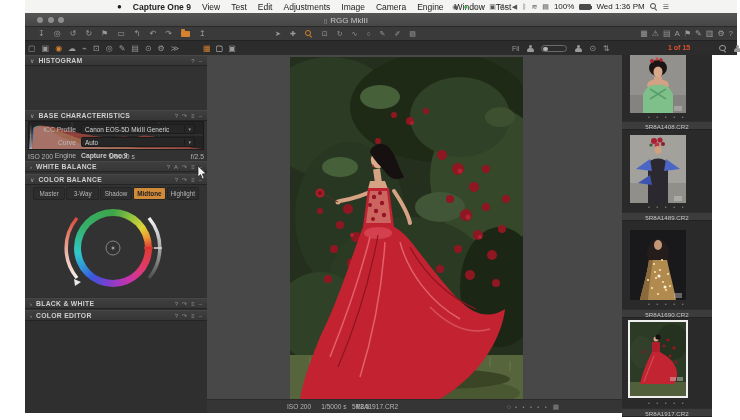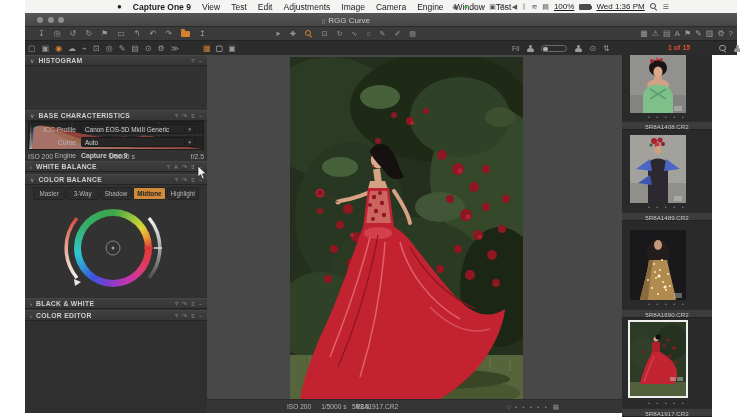--- a/index.html
+++ b/index.html
@@ -9,21 +9,21 @@
 
   
   .menubar { position:absolute; left:0; top:0; width:100%; height:13px; background:#f4f4f3;
              display:flex; align-items:center; font-size:8.5px; color:#1c1c1c; }
   .menubar .apple { margin-left:92px; font-size:8px; color:#1c1c1c; }
   .menubar .mitem { margin-left:11px; white-space:nowrap; }
   .menubar .mitem.bold { font-weight:bold; }
   .mb-status { position:absolute; right:68px; top:0; height:13px; display:flex; align-items:center; gap:5px; }
   .mb-status .sic { font-size:7px; color:#555; }
   .mb-status .sic.green { color:#3fae4c; }
-  .mb-time { font-size:8px; color:#1c1c1c; white-space:nowrap;text-decoration:underline; }
+  .mb-time { font-size:8px; color:#1c1c1c; white-space:nowrap; }
   .battery { width:12px; height:6px; border:1px solid #4a4a4a; border-radius:1px; position:relative; background:#4a4a4a; }
   .battery::after { content:""; position:absolute; right:-2px; top:1.5px; width:1.5px; height:3px; background:#4a4a4a; }
   .loupe { position:relative; width:8px; height:8px; display:inline-block; }
   .loupe::before { content:""; position:absolute; left:0; top:0; width:4.5px; height:4.5px;
                    border:1.2px solid #9a9a9a; border-radius:50%; }
   .loupe::after { content:""; position:absolute; left:5.2px; top:5.2px; width:3.2px; height:1.2px;
                   background:#9a9a9a; transform:rotate(45deg); transform-origin:0 0; }
   .loupe.dark::before { border-color:#444; } .loupe.dark::after { background:#444; }
   .person { position:relative; width:8px; height:8px; display:inline-block; }
   .person::before { content:""; position:absolute; left:2.5px; top:0; width:3px; height:3px; border-radius:50%; background:#9a9a9a; }
@@ -146,21 +146,21 @@
     </div>
   </div>
 
   <div class="titlebar">
     <div class="tlights">
       <span class="tlight"></span>
       <span class="tlight"></span>
       <span class="tlight"></span>
     </div>
     <div class="wtitle">
-      <span class="doc">▯</span><span>RGG Curve</span>
+      <span class="doc">▯</span><span>RGG MkIII</span>
     </div>
   </div>
 
   <div class="toolbar1">
     <div class="tb1-left">
       <span class="ic">↧</span>
       <span class="ic">◎</span>
       <span class="ic">↺</span>
       <span class="ic">↻</span>
       <span class="ic">⚑</span>

